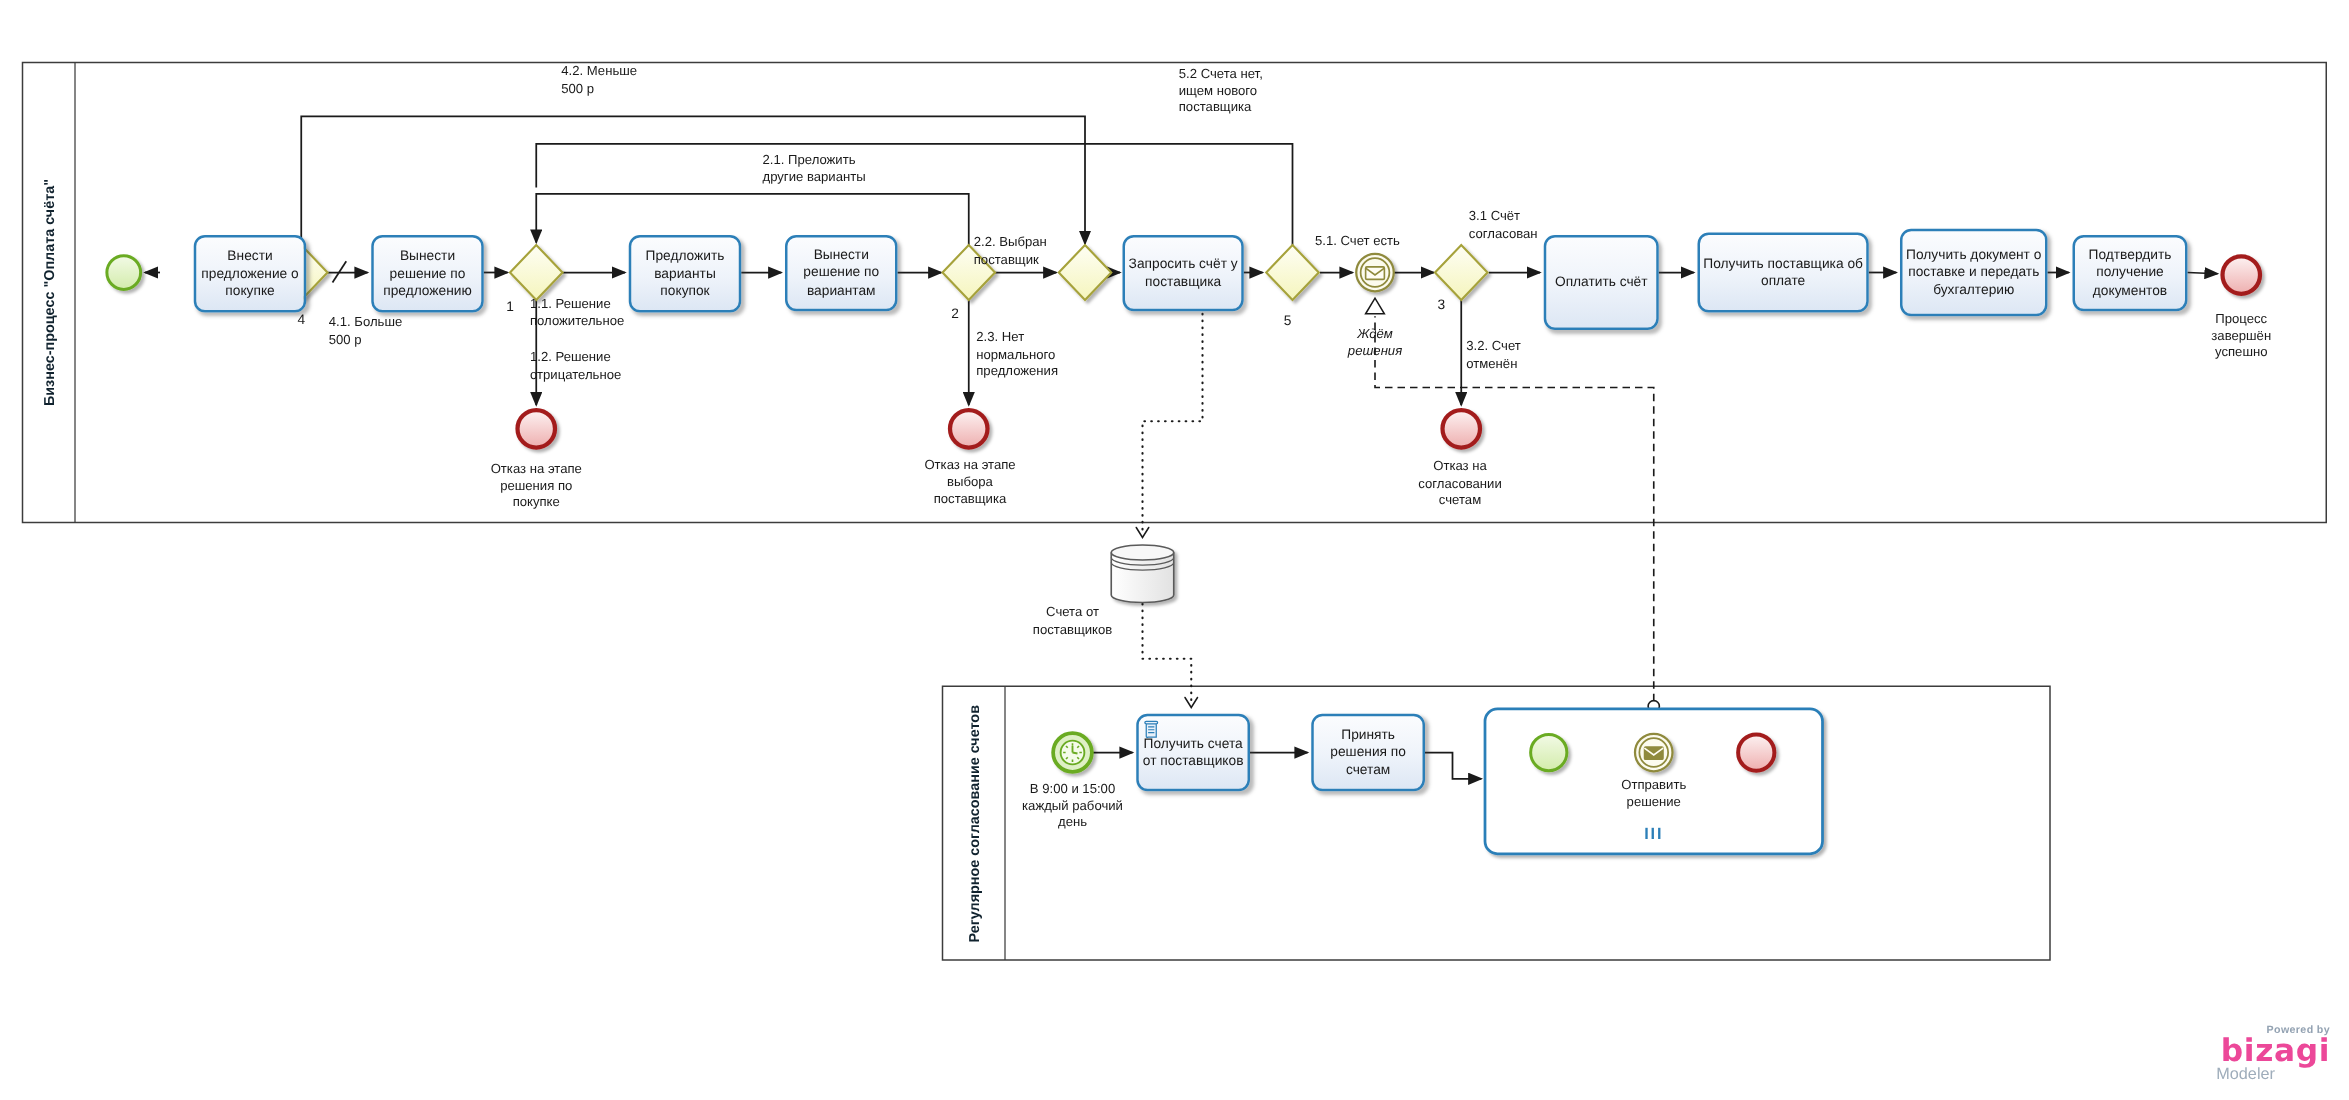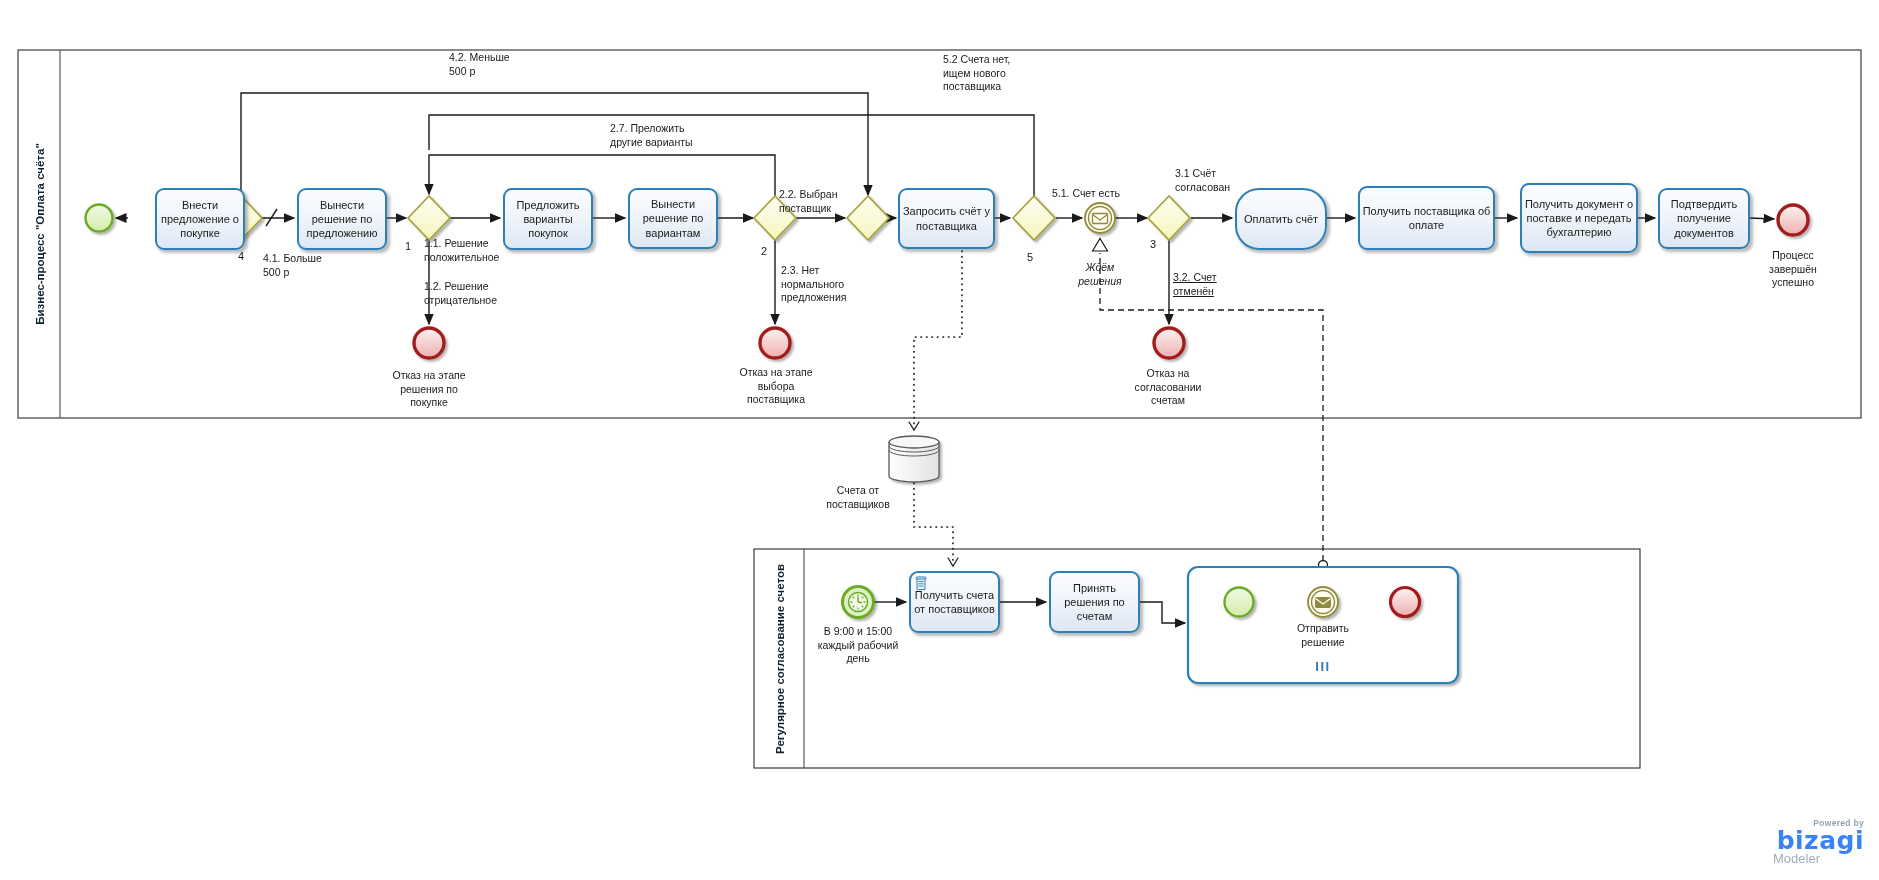--- a/index.html
+++ b/index.html
@@ -18,21 +18,21 @@
   .lbl.nw{white-space:nowrap;}
   .num{position:absolute;font-size:11px;text-align:center;}
   .pool-title{position:absolute;display:flex;align-items:center;justify-content:center;}
   .pool-title span{transform:rotate(-90deg);white-space:nowrap;font-weight:bold;
         font-size:11.5px;color:#10222e;}
   .mi-marker{position:absolute;font-size:13px;font-weight:bold;color:#2c7fb8;
         letter-spacing:1.5px;text-align:center;}
   
   .logo{position:absolute;left:1766px;top:818px;width:98px;}
   .logo .pw{font-size:8.5px;font-weight:bold;color:#93a2b2;text-align:right;letter-spacing:.3px;}
-  .logo .bz{font-size:25px;font-weight:bold;color:#3b82f6;text-align:right;line-height:1.0;
+  .logo .bz{font-size:25px;font-weight:bold;color:#ec4899;text-align:right;line-height:1.0;
             letter-spacing:.5px;font-family:"DejaVu Sans",sans-serif;}
   .logo .md{font-size:13px;color:#9fadbb;text-align:left;margin-left:7px;margin-top:-2px;}
 </style>
 </head>
 <body>
 
 <div id="stage">
 
 <svg id="shapes" width="1879" height="880" viewBox="0 0 1879 880">
   <defs>
@@ -192,21 +192,21 @@
     </div>
 <div class="task" style="left:503px;top:188px;width:90px;height:62px;">
       <span class="tt">Предложить варианты покупок</span>
     </div>
 <div class="task" style="left:628px;top:188px;width:90px;height:61px;">
       <span class="tt">Вынести решение по вариантам</span>
     </div>
 <div class="task" style="left:898px;top:188px;width:97px;height:61px;">
       <span class="tt">Запросить счёт у поставщика</span>
     </div>
-<div class="task" style="left:1235px;top:188px;width:92px;height:62px;border-radius:24px;">
+<div class="task" style="left:1235px;top:188px;width:92px;height:76px;">
       <span class="tt">Оплатить счёт</span>
     </div>
 <div class="task" style="left:1358px;top:186px;width:137px;height:64px;">
       <span class="tt">Получить поставщика об оплате</span>
     </div>
 <div class="task" style="left:1520px;top:183px;width:118px;height:70px;">
       <span class="tt">Получить документ о поставке и передать бухгалтерию</span>
     </div>
 <div class="task" style="left:1658px;top:188px;width:92px;height:61px;">
       <span class="tt">Подтвердить получение документов</span>
@@ -226,29 +226,29 @@
     </div>
 
 <div class="num" style="left:234px;top:250px;width:14px;">4</div>
 <div class="num" style="left:401px;top:240px;width:14px;">1</div>
 <div class="num" style="left:757px;top:245px;width:14px;">2</div>
 <div class="num" style="left:1023px;top:251px;width:14px;">5</div>
 <div class="num" style="left:1146px;top:238px;width:14px;">3</div>
 
 <div class="lbl" style="left:449px;top:51px;width:64px;">4.2. Меньше 500 р</div>
 <div class="lbl" style="left:943px;top:53px;width:84px;">5.2 Счета нет, ищем нового поставщика</div>
-<div class="lbl" style="left:610px;top:122px;width:104px;">2.7. Преложить другие варианты</div>
+<div class="lbl" style="left:610px;top:122px;width:104px;">2.1. Преложить другие варианты</div>
 <div class="lbl" style="left:263px;top:252px;width:62px;">4.1. Больше 500 р</div>
 <div class="lbl" style="left:424px;top:237px;width:88px;">1.1. Решение положительное</div>
 <div class="lbl" style="left:424px;top:280px;width:88px;">1.2. Решение отрицательное</div>
 <div class="lbl" style="left:779px;top:188px;width:68px;">2.2. Выбран поставщик</div>
 <div class="lbl" style="left:781px;top:264px;width:94px;">2.3. Нет нормального предложения</div>
 <div class="lbl nw" style="left:1052px;top:187px;">5.1. Счет есть</div>
 <div class="lbl" style="left:1175px;top:167px;width:74px;">3.1 Счёт согласован</div>
-<div class="lbl" style="left:1173px;top:271px;width:68px;text-decoration:underline;">3.2.  Счет отменён</div>
+<div class="lbl" style="left:1173px;top:271px;width:68px;">3.2.  Счет отменён</div>
 
 <div class="lbl c" style="left:386px;top:369px;width:86px;">Отказ на этапе решения по покупке</div>
 <div class="lbl c" style="left:733px;top:366px;width:86px;">Отказ на этапе выбора поставщика</div>
 <div class="lbl c" style="left:1126px;top:367px;width:84px;">Отказ на согласовании счетам</div>
 <div class="lbl c" style="left:1760px;top:249px;width:66px;">Процесс завершён успешно</div>
 <div class="lbl c" style="left:1070px;top:261px;width:60px;font-style:italic;">Ждём решения</div>
 <div class="lbl c" style="left:817px;top:625px;width:82px;">В 9:00 и 15:00 каждый рабочий день</div>
 <div class="lbl c" style="left:1287px;top:622px;width:72px;">Отправить решение</div>
 <div class="mi-marker" style="left:1309px;top:659px;width:28px;">III</div>
 

